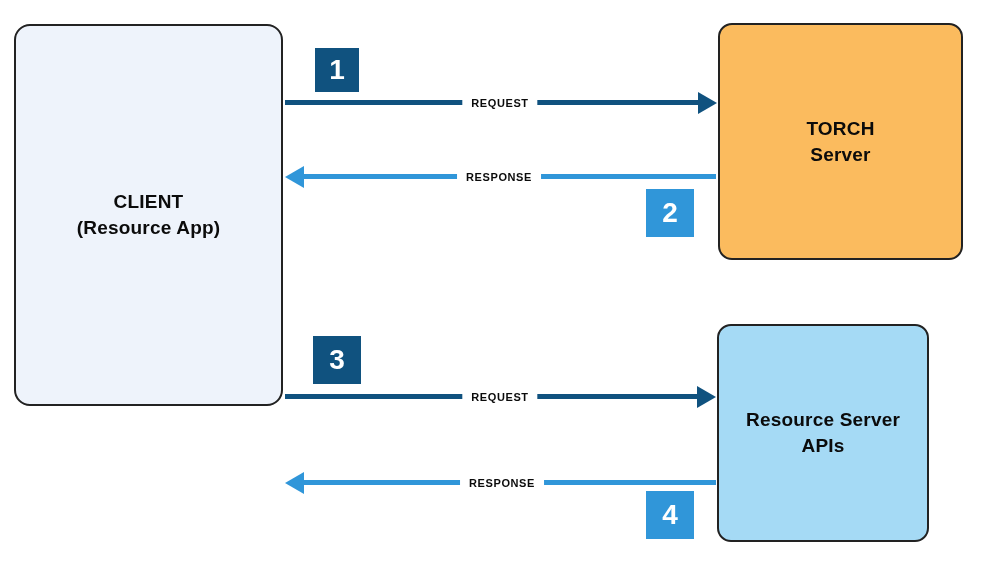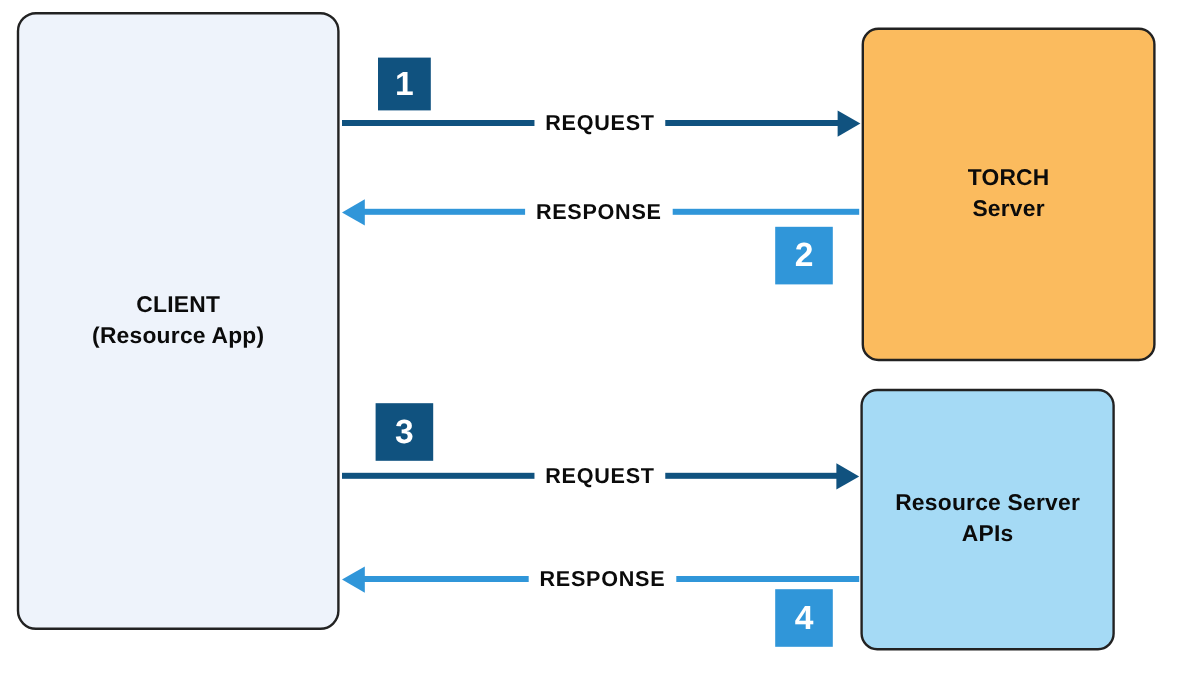--- a/index.html
+++ b/index.html
@@ -25,26 +25,26 @@
     flex-direction: column;
     align-items: center;
     justify-content: center;
     text-align: center;
     font-weight: bold;
     color: var(--label-text, #0b0b0b);
   }
   .node-line { line-height: 26px; font-size: 19px; letter-spacing: 0.2px; }
 
   .node-client {
-    left: 14px; top: 10px; width: 269px; height: 515px;
+    left: 14px; top: 24px; width: 269px; height: 382px;
     background: var(--client-fill, #eef3fb);
     border-radius: 16px;
   }
   .node-auth {
-    left: 718px; top: 23px; width: 245px; height: 278px;
+    left: 718px; top: 23px; width: 245px; height: 237px;
     background: var(--auth-fill, #fbbb5e);
     border-radius: 14px;
   }
   .node-resource {
     left: 717px; top: 324px; width: 212px; height: 218px;
     background: var(--resource-fill, #a5daf5);
     border-radius: 14px;
   }
 
   
@@ -62,21 +62,21 @@
     border-bottom: 11px solid transparent;
   }
   .head-right-request  { border-left: 19px solid var(--request-blue, #10527f); }
   .head-left-response  { border-right: 19px solid var(--response-blue, #3096d9); }
 
   .flow-label {
     position: absolute;
     transform: translate(-50%, -50%);
     background: var(--background, #ffffff);
     padding: 1px 9px;
-    font-size: 18px;
+    font-size: 11px;
     font-weight: bold;
     letter-spacing: 0.6px;
     color: var(--label-text, #0b0b0b);
     white-space: nowrap;
   }
 
   
   .badge {
     position: absolute;
     display: flex;

